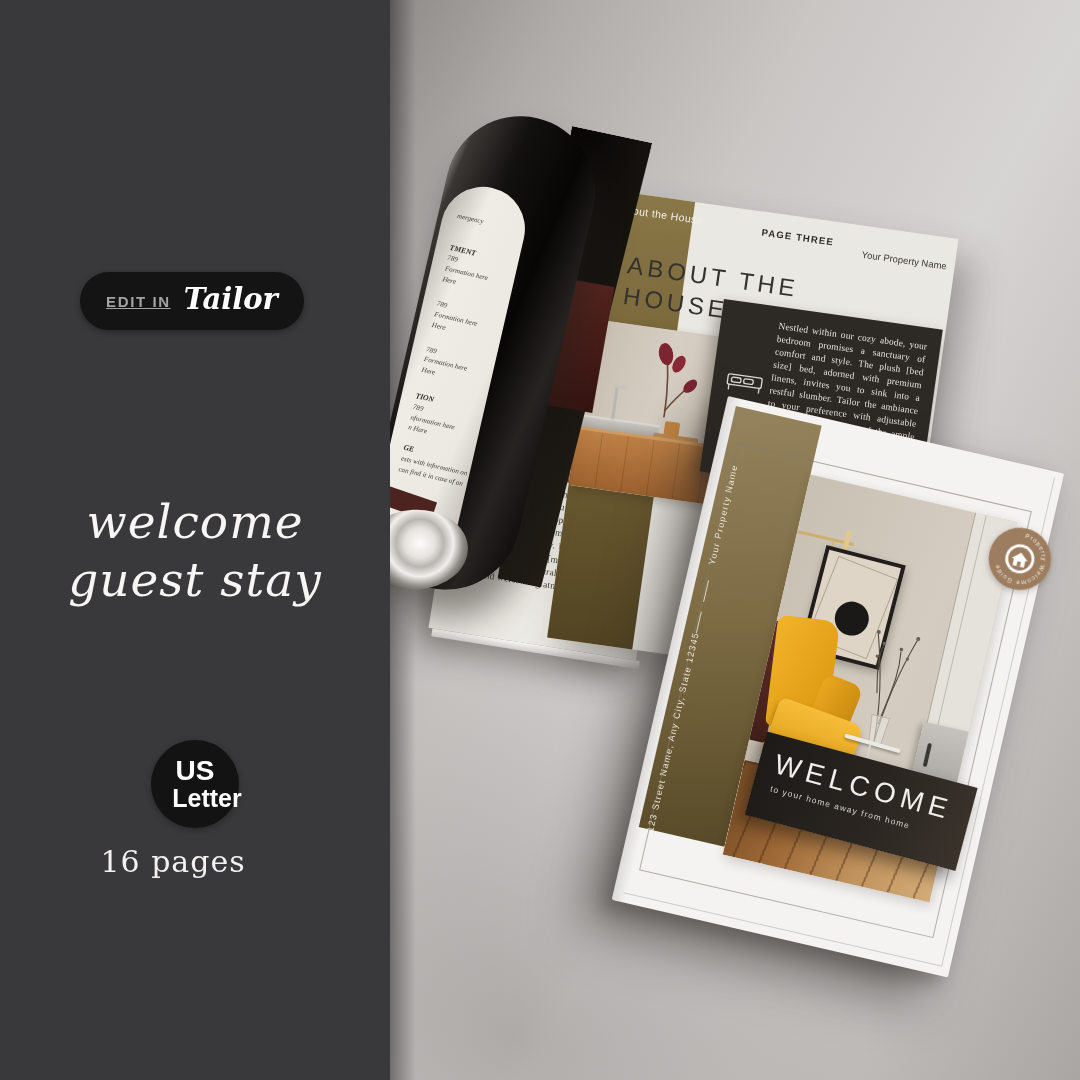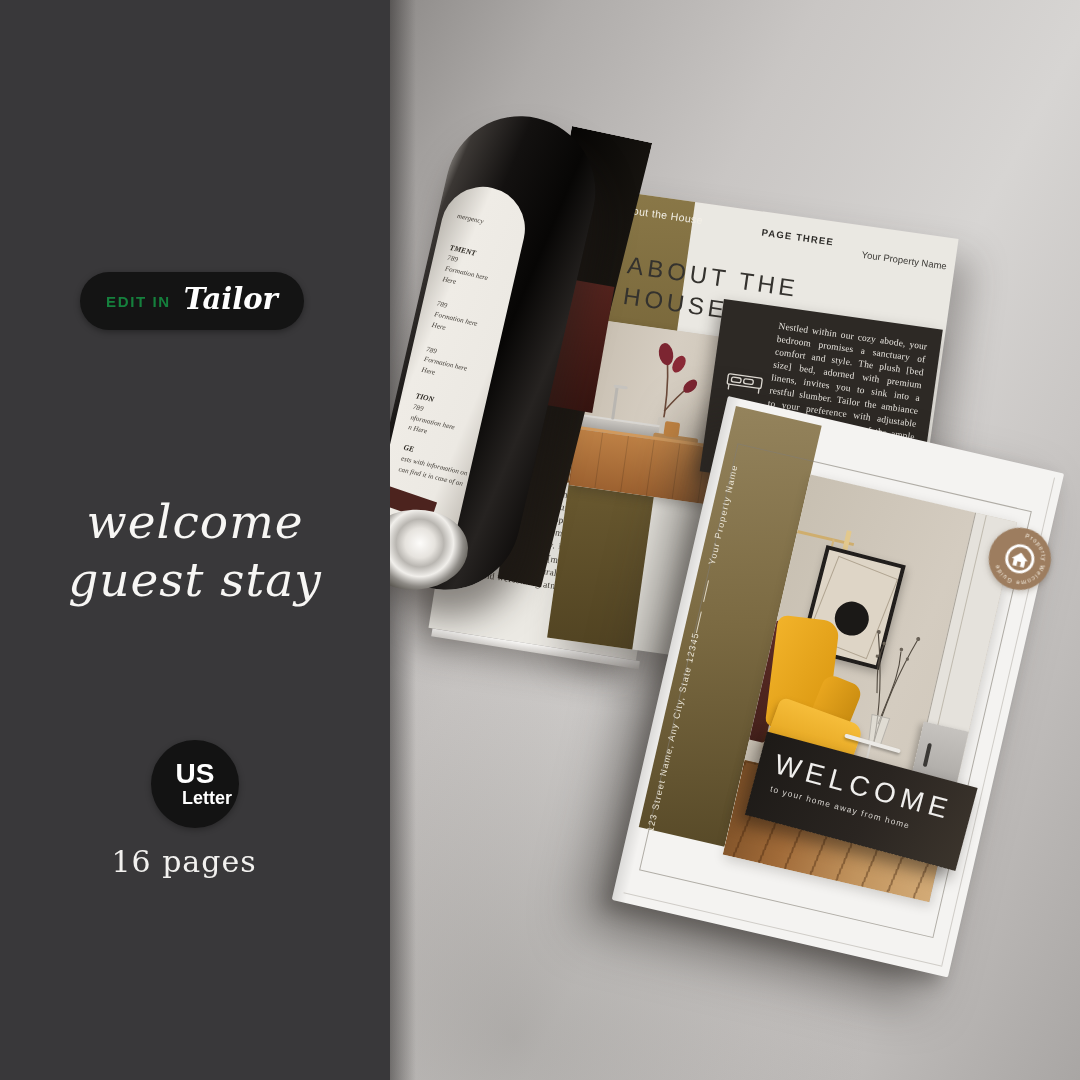--- a/index.html
+++ b/index.html
@@ -4,33 +4,33 @@
 <style>
   html,body{margin:0;padding:0;background:#222;}
   .stage{position:relative;width:1080px;height:1080px;overflow:hidden;
          font-family:"Liberation Sans",sans-serif;-webkit-font-smoothing:antialiased;}
 
   
   .sidebar{position:absolute;left:0;top:0;width:390px;height:1080px;background:#39383a;z-index:50;}
   .canva-pill{position:absolute;left:80px;top:272px;width:224px;height:58px;border-radius:29px;
               background:#141414;display:flex;align-items:center;justify-content:center;gap:13px;
               box-shadow:0 2px 6px rgba(0,0,0,.35);}
-  .pill-prefix{font:700 15px/1 "Liberation Sans",sans-serif;letter-spacing:1.6px;color:#15803d;}
+  .pill-prefix{font:700 15px/1 "Liberation Sans",sans-serif;letter-spacing:1.6px;color:#a3a3a3;text-decoration:underline;}
   .pill-brand{font:italic 700 29px/1 "DejaVu Serif",serif;color:#fff;transform:translateY(-2px);}
   .product-title{position:absolute;left:0;top:462px;width:390px;text-align:center;
                  font:italic 400 47px/1.22 "DejaVu Serif",serif;color:#f7f6f4;letter-spacing:1px;}
   .product-title span{display:block;}
   .size-badges{position:absolute;left:0;top:740px;width:390px;display:flex;justify-content:center;gap:18px;}
   .size-badge{width:88px;height:88px;border-radius:50%;background:#131313;color:#fff;
               display:flex;flex-direction:column;align-items:center;justify-content:center;
               font-family:"Liberation Sans",sans-serif;font-weight:700;box-shadow:0 2px 6px rgba(0,0,0,.3);}
   .size-badge .l1{font-size:28px;line-height:1.05;}
-  .size-badge .l2{font-size:18px;line-height:1.1;padding-left:24px;}
+  .size-badge .l2{font-size:25px;line-height:1.1;padding-left:24px;}
   .page-count{position:absolute;left:0;top:847px;width:346px;text-align:center;
-              font:400 30px/1 "DejaVu Serif",serif;color:#f2f1ef;letter-spacing:1px;margin-left:11px;}
+              font:400 30px/1 "DejaVu Serif",serif;color:#f2f1ef;letter-spacing:1px;}
 
   
   .bg{position:absolute;left:390px;top:0;width:690px;height:1080px;
       background:linear-gradient(118deg,#8e8b89 0%,#aeaba9 14%,#c9c6c4 34%,#d7d5d3 56%,#c9c6c4 72%,#a9a6a4 100%);}
   .bg::after{content:"";position:absolute;inset:0;
       background:radial-gradient(85% 60% at 18% 96%,rgba(70,66,62,.28),rgba(70,66,62,0) 60%);}
   .panel-edge-shadow{position:absolute;left:390px;top:0;width:26px;height:1080px;z-index:5;
       background:linear-gradient(to right,rgba(25,23,23,.45),rgba(25,23,23,0));}
 
   

